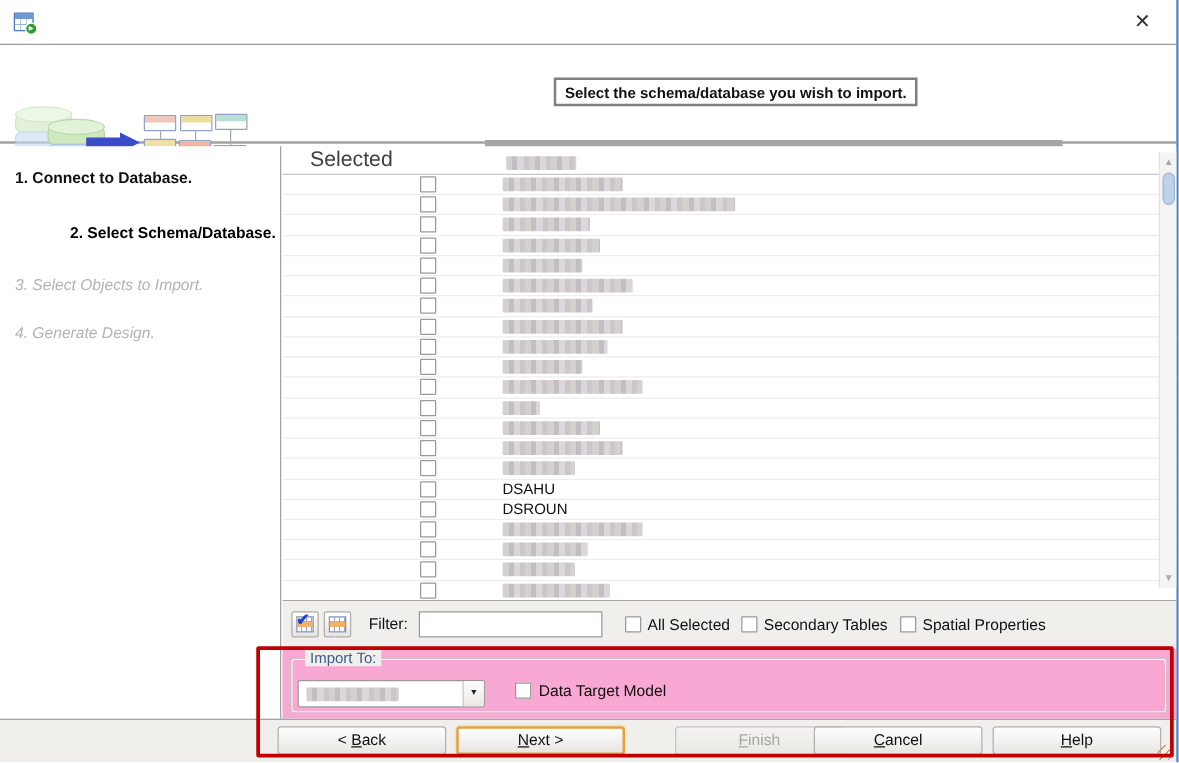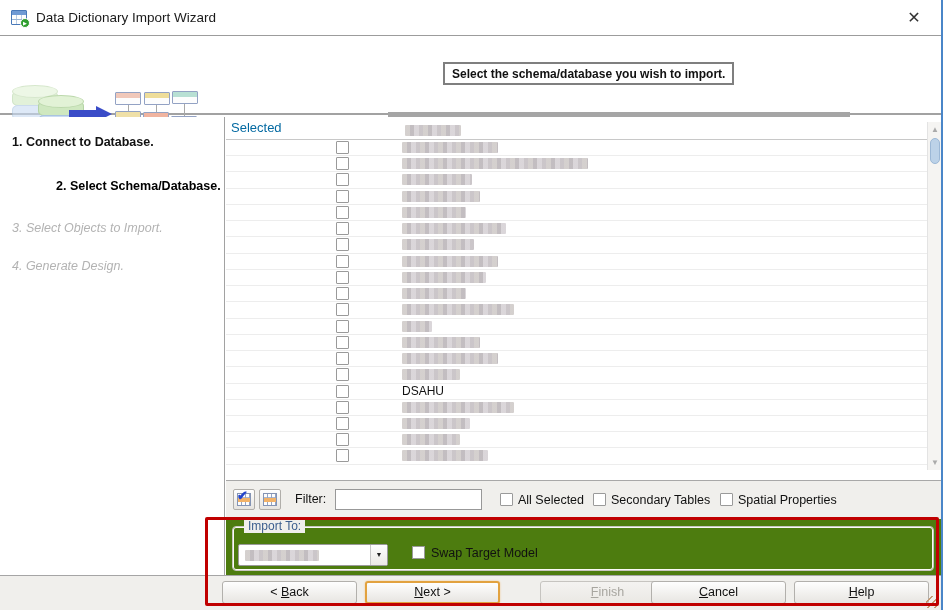--- a/index.html
+++ b/index.html
@@ -67,21 +67,21 @@
   .step { position:absolute; left:12px; font-size:12.5px; white-space:nowrap; }
   .step.completed { font-weight:bold; color:#111; }
   .step.current   { font-weight:bold; color:#000000;margin-left:44px; }
   .step.pending   { font-style:italic; color:#b3b3b3; }
 
   
   .tablepanel { position:absolute; left:226px; top:117px; width:717px; height:364px; background:#fff;
                 border-bottom:1px solid #a8a8a8; }
   .grayband { position:absolute; left:162px; top:-5px; width:462px; height:5px; background:#a5a5a5; }
   .theadrow { position:absolute; left:0; top:0; right:0; height:23px; border-bottom:1px solid #c8c8c8; }
-  .theadrow .hlabel { position:absolute; left:5px; top:0; line-height:22px; font-size:13px; color:#0369a1; }
+  .theadrow .hlabel { position:absolute; left:22px; top:0; line-height:22px; font-size:17px; color:#404040; }
   .tbody { position:absolute; left:0; top:23px; right:0; bottom:0; overflow:hidden; }
   .trow { position:relative; height:16.24px; border-bottom:1px solid #ededed; }
   .cbx { position:absolute; left:110px; top:1px; width:13px; height:13px; border:1px solid #9a9a9a;
          background:#fff; border-radius:1px; }
   .name-cell { position:absolute; left:176px; top:0; right:22px; height:16px; font-size:12px;
                line-height:15px; color:#111; white-space:nowrap; overflow:hidden; }
   .redacted { display:inline-block; height:11px; margin-top:2px; border-radius:1px; opacity:.85;
               background:repeating-linear-gradient(90deg,#cdc8c6 0 5px,#b8b2b6 5px 9px,#d4cfd3 9px 14px,#c2bcc0 14px 18px); }
   .hredact { position:absolute; left:179px; top:6px; width:56px; }
   
@@ -105,21 +105,21 @@
   .gridcheck { position:absolute; left:3px; top:-2px; font-size:13px; font-weight:bold; color:#2244cc; }
   .filterlabel { position:absolute; left:69px; top:0; line-height:37px; font-size:12.5px; color:#111; }
   .filterinput { position:absolute; left:109px; top:8px; width:147px; height:21px; border:1px solid #989898;
                  background:#fff; font:12px "Liberation Sans",sans-serif; padding:0 4px; }
   .fchk { position:absolute; top:12px; height:14px; font-size:12.5px; color:#111; white-space:nowrap; }
   .fchk .cbx2 { display:inline-block; vertical-align:-2px; width:13px; height:13px; border:1px solid #9a9a9a;
                 background:#fff; margin-right:5px; border-radius:1px; }
   .fchk.c1 { left:274px; } .fchk.c2 { left:367px; } .fchk.c3 { left:494px; }
 
   
-  .importarea { position:absolute; left:226px; top:519px; width:717px; height:56px; background:#4d7c0f; }
+  .importarea { position:absolute; left:226px; top:519px; width:717px; height:56px; background:#f9a8d4; }
   .groupbox { position:absolute; left:6px; top:7px; width:702px; height:45px; border:1px solid #c8c6c0;
               border-radius:4px; box-shadow:inset 0 0 0 1px #fbfaf7; }
   .grouplabel { position:absolute; left:12px; top:-1px; background:#f0efec; padding:0 4px; font-size:12px;
                 color:#3c5e8e; }
   .combo { position:absolute; height:22px; background:#fff; border:1px solid #9a9a9a; border-radius:2px; }
   .combo .val { position:absolute; left:6px; top:3px; right:20px; font-size:12px; line-height:15px;
                 white-space:nowrap; overflow:hidden; color:#111; }
   .combo .carrow { position:absolute; right:0; top:0; bottom:0; width:17px; border-left:1px solid #c6c6c6;
                    text-align:center; font-size:7px; line-height:20px; color:#222;
                    background:linear-gradient(#fdfdfd,#ebe9e5); }
@@ -149,21 +149,20 @@
 </style>
 </head>
 <body>
 
 <div id="window">
 
   <div class="titlebar">
     <div class="titleicon">
       <span class="titlebadge">▶</span>
     </div>
-    <div class="titletext">Data Dictionary Import Wizard</div>
     <div class="closebtn">✕</div>
   </div>
 
   <div class="header">
     <div class="cyl back">
       <i class="b1"></i>
         <i class="b2"></i>
         <i class="b3"></i>
         <i class="cap"></i>
       </div>
@@ -286,20 +285,24 @@
           <span class="cbx"></span>
           <div class="name-cell"><span class="redacted" style="width: 96px;"></span></div>
         </div>
         <div class="trow">
           <span class="cbx"></span>
           <div class="name-cell"><span class="redacted" style="width: 58px;"></span></div>
         </div>
         <div class="trow">
           <span class="cbx"></span>
           <div class="name-cell">DSAHU</div>
+        </div>
+        <div class="trow">
+          <span class="cbx"></span>
+          <div class="name-cell">DSROUN</div>
         </div>
         <div class="trow">
           <span class="cbx"></span>
           <div class="name-cell"><span class="redacted" style="width: 112px;"></span></div>
         </div>
         <div class="trow">
           <span class="cbx"></span>
           <div class="name-cell"><span class="redacted" style="width: 68px;"></span></div>
         </div>
         <div class="trow">
@@ -340,21 +343,21 @@
   </div>
 
   <div class="importarea">
     <div class="groupbox"></div>
     <div class="grouplabel" style="position:absolute; left:18px; top:0;">Import To:</div>
     <div class="combo target">
       <span class="val"><span class="redacted" style="width:74px;"></span></span>
       <span class="carrow">▼</span>
     </div>
     <label class="swapchk">
-      <span class="cbx2"></span><span>Swap Target Model</span>
+      <span class="cbx2"></span><span>Data Target Model</span>
     </label>
   </div>
 
   <div class="bottombar">
     <div class="btn navbtn nb1"><span>&lt; </span><u>B</u><span>ack</span></div>
     <div class="btn navbtn nb2 focus"><span></span><u>N</u><span>ext &gt;</span></div>
     <div class="btn navbtn nb3 disabled"><span></span><u>F</u><span>inish</span></div>
     <div class="btn navbtn nb4"><span></span><u>C</u><span>ancel</span></div>
     <div class="btn navbtn nb5"><span></span><u>H</u><span>elp</span></div>
     <div class="grip"></div>

